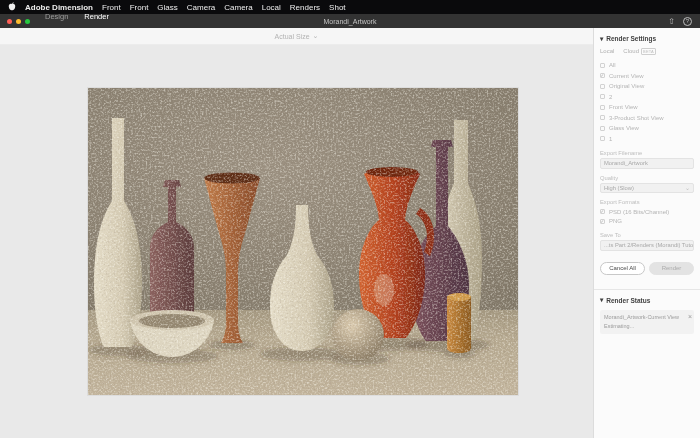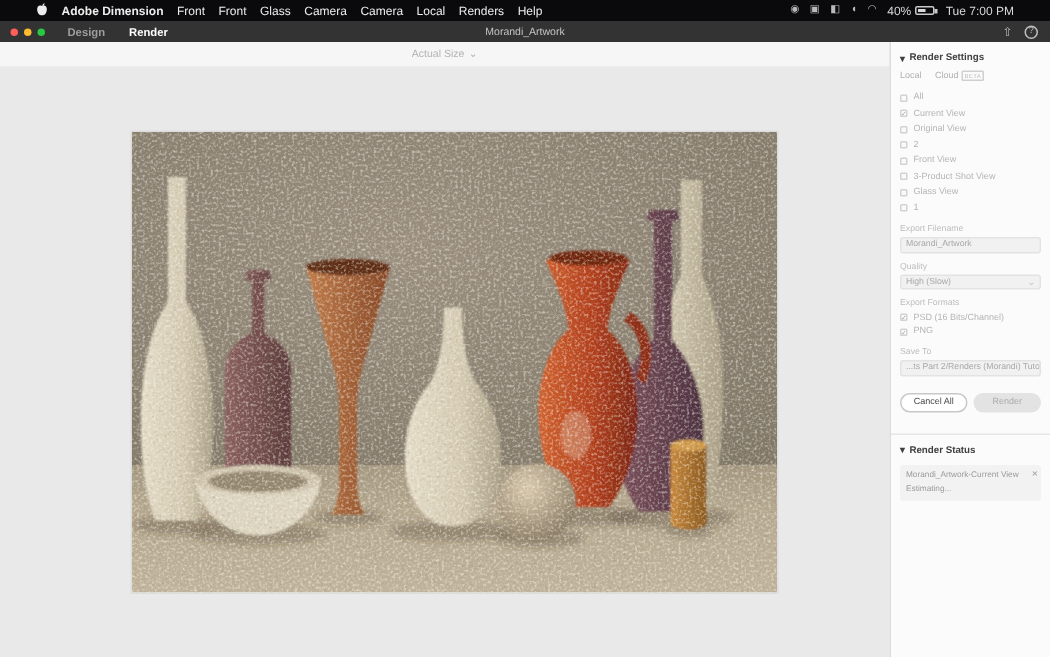--- a/index.html
+++ b/index.html
@@ -2,37 +2,37 @@
 <html><head>
 <meta charset="utf-8">
 <style>
   * { margin:0; padding:0; box-sizing:border-box; }
   html,body { width:700px; height:438px; overflow:hidden; background:#e9e9e9;
               font-family:"Liberation Sans", sans-serif; }
   .stage { position:relative; width:700px; height:438px; }
 
   
   .menubar { position:absolute; top:0; left:0; right:0; height:14px; background:#0a0a0c;
-             display:flex; align-items:center; padding:0 24px; color:#ededed; font-size:8px; }
+             display:flex; align-items:center; padding:0 8px; color:#ededed; font-size:8px; }
   .menubar .left { display:flex; align-items:center; gap:9px; }
   .menubar .app-name { font-weight:bold; }
   .menubar .right { margin-left:auto; display:flex; align-items:center; gap:7px; color:#d8d8d8; }
   .menubar .sicon { font-size:7px; line-height:14px; opacity:.85; }
   .battery-wrap { display:flex; align-items:center; gap:3px; }
   .battery { position:relative; width:13px; height:6px; border:1px solid #c9c9c9; border-radius:1.5px; }
   .battery .fill { position:absolute; left:1px; top:1px; bottom:1px; width:40%; background:#d9d9d9; }
   .battery::after { content:""; position:absolute; right:-2.5px; top:1px; width:1.5px; height:2.5px; background:#c9c9c9; }
 
   
   .appbar { position:absolute; top:14px; left:0; right:0; height:14px; background:#333333;
             display:flex; align-items:center; font-size:7.5px; color:#9d9d9d; }
   .traffic { display:flex; gap:4px; padding:0 7px; }
   .dot { width:5px; height:5px; border-radius:50%; }
   .dot.red { background:#ff5f57; } .dot.yellow { background:#febc2e; } .dot.green { background:#28c840; }
-  .wtab { height:14px; display:flex; align-items:center; padding:12px 8px; position:relative; cursor:default;font-weight:bold; }
+  .wtab { height:14px; display:flex; align-items:flex-end; padding:12px 8px; position:relative; cursor:default; }
   .wtab.active { color:#ffffff; }
   .wtab.active::after { content:""; position:absolute; left:5px; right:5px; bottom:0; height:1.5px; background:#ffffff; }
   .doc-title { position:absolute; left:0; right:0; text-align:center; color:#c4c4c4; font-size:7px; pointer-events:none; }
   .appbar .right-icons { position:absolute; right:8px; display:flex; gap:8px; align-items:center; color:#bdbdbd; }
   .appbar .aicon { font-size:8px; }
   .help-badge { width:9px; height:9px; border:1px solid #bdbdbd; border-radius:50%;
                 display:flex; align-items:center; justify-content:center; font-size:6px; }
 
   
   .viewbar { position:absolute; top:28px; left:0; width:593px; height:17px; background:#f6f6f6;
@@ -85,35 +85,21 @@
           </svg>
       </span>
       <span class="app-name">Adobe Dimension</span>
       <span>Front</span>
       <span>Front</span>
       <span>Glass</span>
       <span>Camera</span>
       <span>Camera</span>
       <span>Local</span>
       <span>Renders</span>
-      <span>Help</span>
-    </div>
-    <div class="right">
-      <span class="sicon">◉</span>
-      <span class="sicon">▣</span>
-      <span class="sicon">◧</span>
-      <span class="sicon">◖</span>
-      <span class="sicon">◠</span>
-      <span class="battery-wrap">
-        <span>40%</span>
-        <span class="battery">
-            <span class="fill"></span>
-          </span>
-      </span>
-      <span>Tue 7:00 PM</span>
+      <span>Shot</span>
     </div>
   </div>
 
   <div class="appbar">
     <div class="traffic">
       <span class="dot red"></span>
       <span class="dot yellow"></span>
       <span class="dot green"></span>
     </div>
     <div class="wtab">

